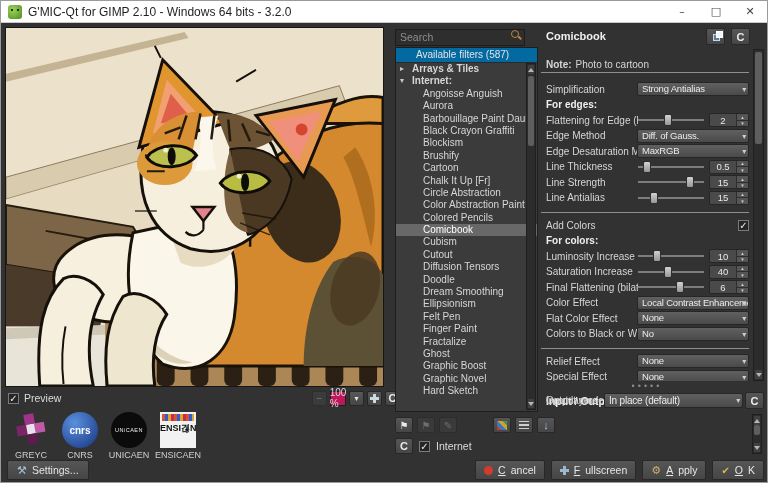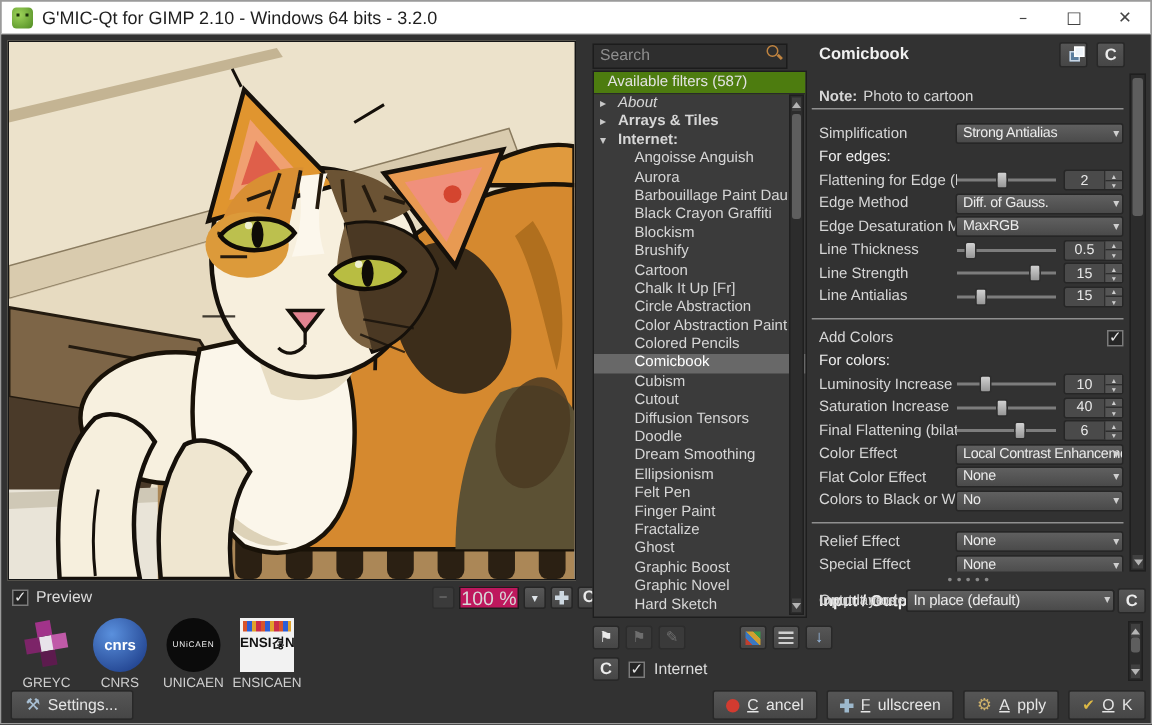--- a/index.html
+++ b/index.html
@@ -23,22 +23,22 @@
   #preview-img{position:absolute;left:4px;top:4px;width:379px;height:360px;border:1px solid #161616;
     box-sizing:border-box;overflow:hidden;background:#ece2cb}
   #preview-img svg{display:block;width:100%;height:100%}
 
   #preview-bar{position:absolute;left:4px;top:366px;width:395px;height:18px;display:flex;
     align-items:center;justify-content:flex-end;gap:3px}
   .zbtn{height:15px;min-width:15px;box-sizing:border-box;border:1px solid #262626;border-radius:2px;
     background:linear-gradient(#585858,#454545);color:#dfe5ea;font-size:10px;display:flex;
     align-items:center;justify-content:center;padding:0 2px}
   .zbtn.dis{background:#3b3b3b;color:#7a7a7a;border-color:#2d2d2d}
-  #zoom-value{height:15px;width:40px;box-sizing:border-box;background:#be185d;border:1px solid #1d1d1d;
-    color:#d8d8d8;font-size:13px;display:flex;align-items:center;justify-content:center}
+  #zoom-value{height:15px;width:16px;box-sizing:border-box;background:#be185d;border:1px solid #1d1d1d;
+    color:#d8d8d8;font-size:10px;display:flex;align-items:center;justify-content:center}
   .cross-ic{position:relative;width:9px;height:9px}
   .cross-ic::before{content:"";position:absolute;left:0;right:0;top:3px;height:3px;background:#cdd8e1}
   .cross-ic::after{content:"";position:absolute;top:0;bottom:0;left:3px;width:3px;background:#cdd8e1}
   .cbold{font-weight:bold;font-size:11px;color:#ececec}
 
   .cb{width:11px;height:11px;box-sizing:border-box;background:#262626;border:1px solid #7b7b7b;
     color:#eaeaea;font-size:10px;line-height:9px;display:flex;align-items:center;justify-content:center}
   #preview-check{position:absolute;left:7px;top:369px;display:flex;align-items:center;gap:5px;
     color:#dcdcdc;font-size:10.5px}
 
@@ -76,22 +76,22 @@
   #search{position:absolute;left:394px;top:4px;width:130px;height:17px}
   #search input{width:100%;height:100%;box-sizing:border-box;background:#2e2e2e;border:1px solid #1c1c1c;
     color:#d8d8d8;font-size:10.5px;padding:0 18px 0 4px;font-family:inherit}
   #search input::placeholder{color:#8f8f8f}
   #search-mag{position:absolute;right:4px;top:3px;width:10px;height:10px}
   #search-mag::before{content:"";position:absolute;left:0;top:0;width:6px;height:6px;border:1.5px solid #c08440;border-radius:50%}
   #search-mag::after{content:"";position:absolute;left:7px;top:7px;width:4px;height:1.5px;background:#c08440;transform:rotate(45deg)}
 
   #flist{position:absolute;left:394px;top:24px;width:143px;height:365px;background:#3b3b3b;
     border:1px solid #1e1e1e;box-sizing:border-box;overflow:hidden}
-  #flist-header{height:14px;line-height:14px;background:#4d7c0f;color:#e3e3e3;font-size:10px;
-    padding-left:9px;border-bottom:1px solid #2a2a2a;white-space:nowrap}
+  #flist-header{height:14px;line-height:14px;background:#0369a1;color:#e3e3e3;font-size:10px;
+    padding-left:20px;border-bottom:1px solid #2a2a2a;white-space:nowrap}
   .titem{height:12.4px;line-height:12.4px;font-size:10px;color:#d6d6d6;white-space:nowrap;overflow:hidden;position:relative}
   .titem.about{padding-left:16px;font-style:italic}
   .titem.cat,.titem.cat-open{padding-left:16px;font-weight:bold}
   .titem.about::before,.titem.cat::before{content:"\25B8";position:absolute;left:4px;font-size:8px;color:#c8c8c8;font-style:normal}
   .titem.cat-open::before{content:"\25BE";position:absolute;left:4px;font-size:8px;color:#c8c8c8}
   .titem.leaf,.titem.sel{padding-left:27px}
   .titem.sel{background:#686868;color:#ffffff}
 
   .vscroll{position:absolute;background:#2c2c2c;border:1px solid #1f1f1f;box-sizing:border-box}
   .vthumb{position:absolute;left:1px;right:1px;background:#5e5e5e;border-radius:2px}
@@ -129,21 +129,21 @@
   .copy-ic::before{content:"";position:absolute;left:0;top:3px;width:7px;height:7px;background:#5b7e9e;border:1px solid #c9d6e4;box-sizing:border-box}
   .copy-ic::after{content:"";position:absolute;left:3px;top:0;width:7px;height:7px;background:#eef4fa;border:1px solid #ffffff;box-sizing:border-box}
 
   #params{position:absolute;left:540px;top:26px;width:210px;height:332px;overflow:hidden;padding-top:4px;box-sizing:border-box}
   #params-scroll{left:752px;top:26px;width:11px;height:332px}
   #params-scroll .vthumb{top:2px;height:92px}
 
   .prow{display:flex;align-items:center;min-height:15.5px;padding:0 2px 0 5px;box-sizing:border-box}
   .plabel{flex:1;font-size:10px;color:#d6d6d6;white-space:nowrap;overflow:hidden}
   .pfree,.pselect,.pslider,.pspin,.pcheckbox{display:none}
-  .prow.heading .plabel{font-weight:normal;color:#efefef}
+  .prow.heading .plabel{font-weight:bold;color:#efefef}
   .prow.note{border-bottom:1px solid #909090;margin:4px 2px 9px 0;padding-bottom:0}
   .prow.note .plabel{flex:0 0 auto;font-weight:bold;margin-right:4px}
   .prow.note .pfree{display:block;flex:1;font-size:10px;color:#d6d6d6}
   .prow.sep{min-height:4px;border-bottom:1px solid #8f8f8f;margin:3px 2px 5px 0;padding:0}
   .prow.check .pcheckbox{display:flex}
   .prow.select .pselect{display:block}
   .prow.slider .pslider{display:block}
   .prow.slider .pspin{display:flex}
 
   .pselect{position:relative;width:112px;height:14px;box-sizing:border-box;border:1px solid #262626;
@@ -327,23 +327,20 @@
 
     <div id="search">
       <input type="text" placeholder="Search" style="">
       <span id="search-mag"></span>
     </div>
 
     <div id="flist">
       <div id="flist-header">Available filters (587)</div>
       <div class="tree-items">
 
-          <div class="titem about">
-            <span>About</span>
-          </div>
 
           <div class="titem cat">
             <span>Arrays &amp; Tiles</span>
           </div>
 
           <div class="titem cat-open">
             <span>Internet:</span>
           </div>
 
           <div class="titem leaf">

